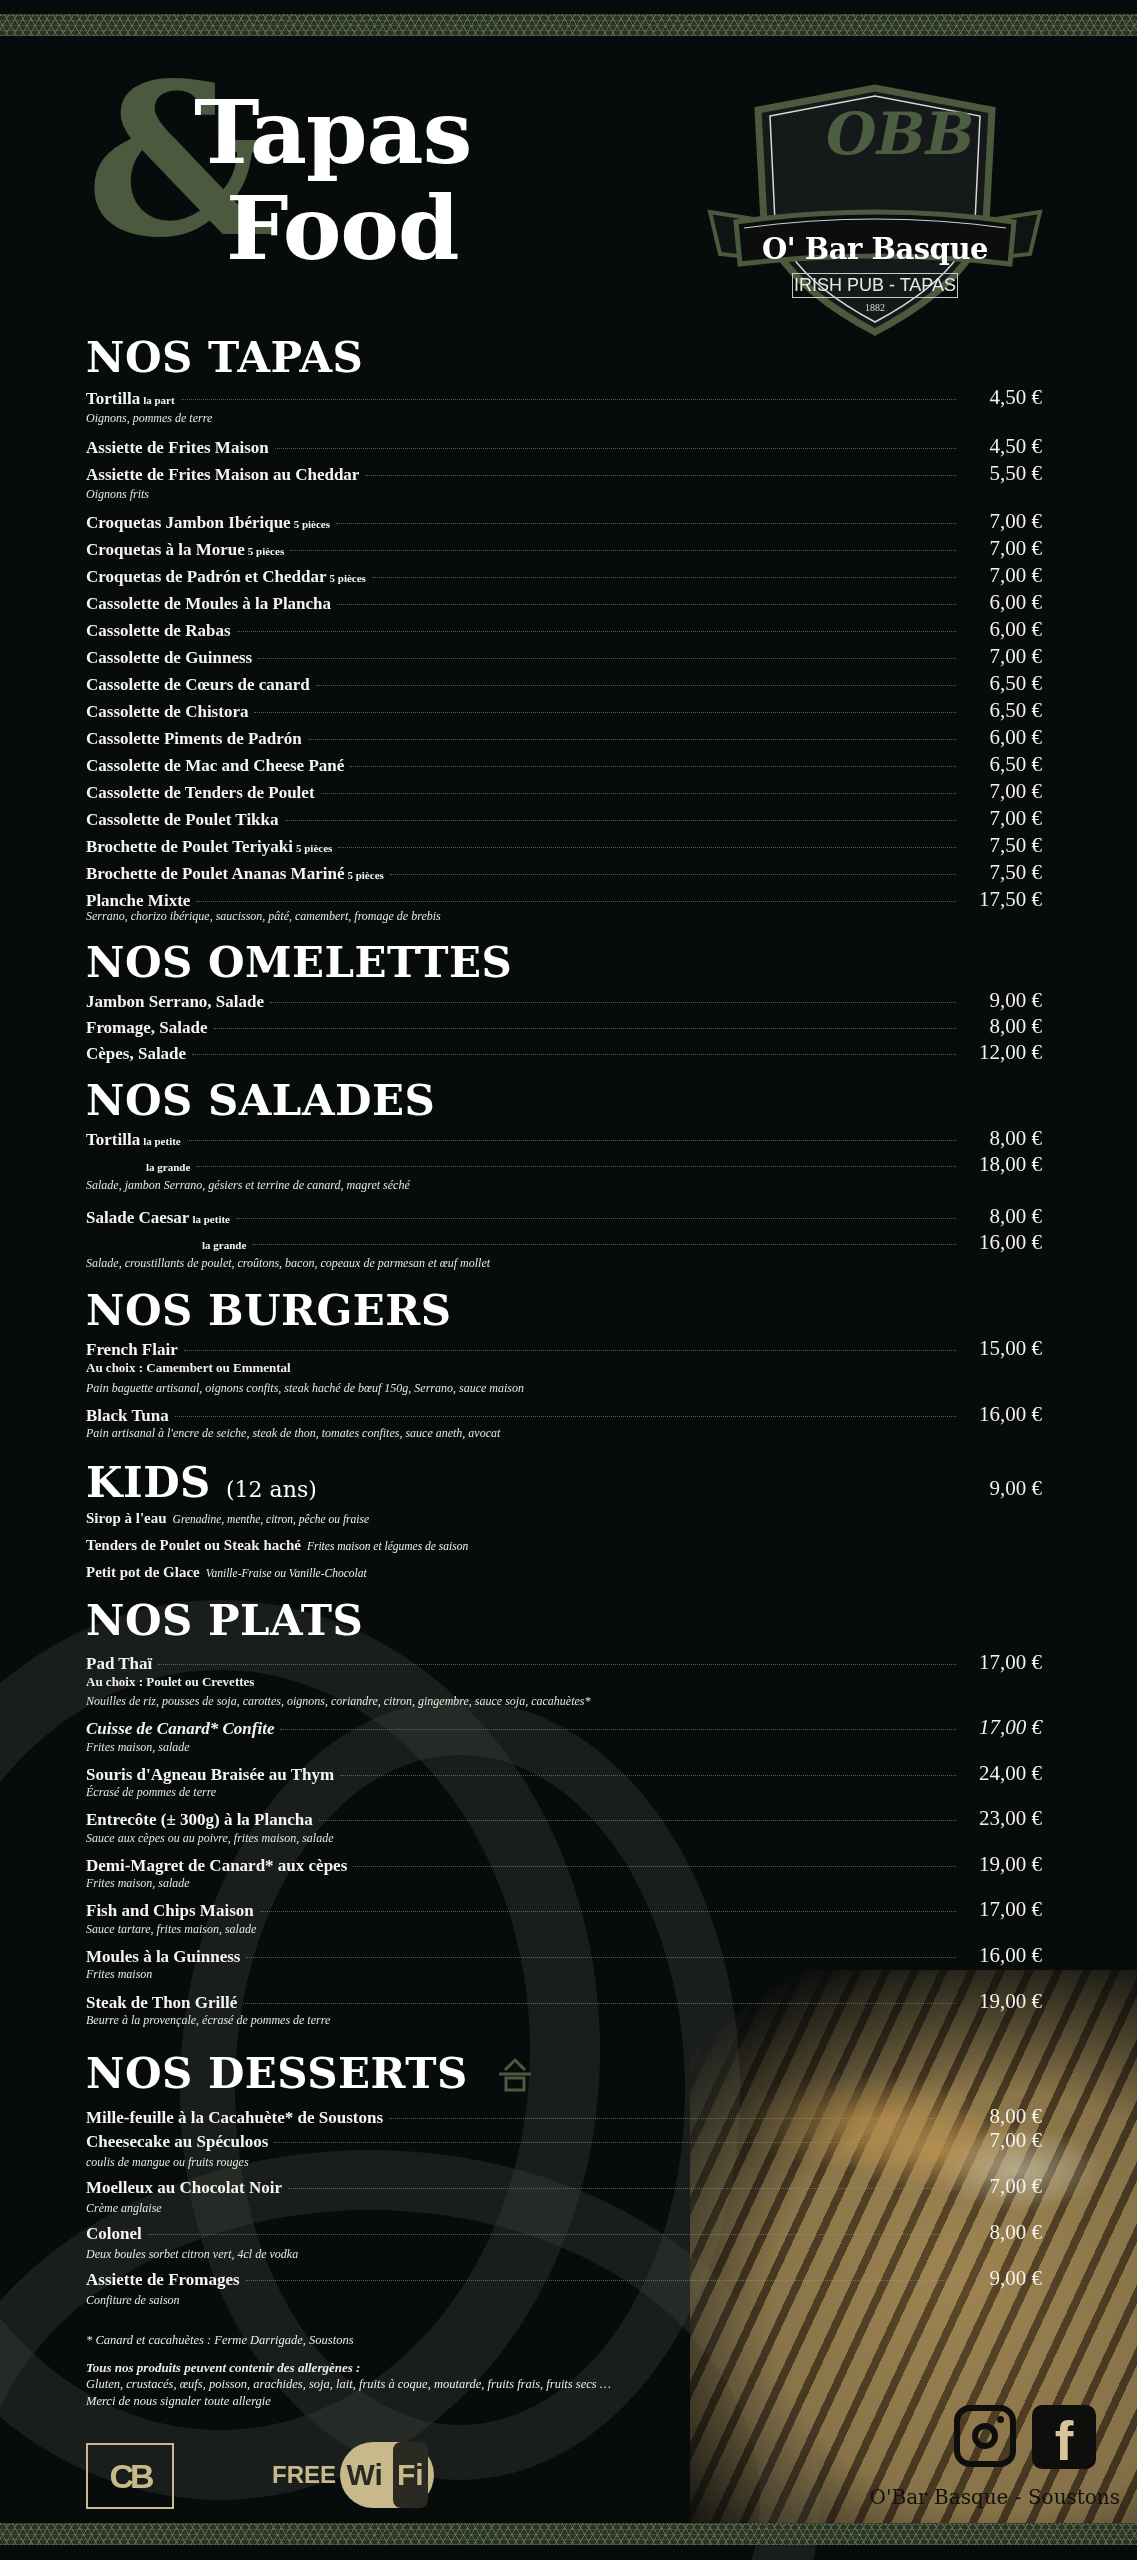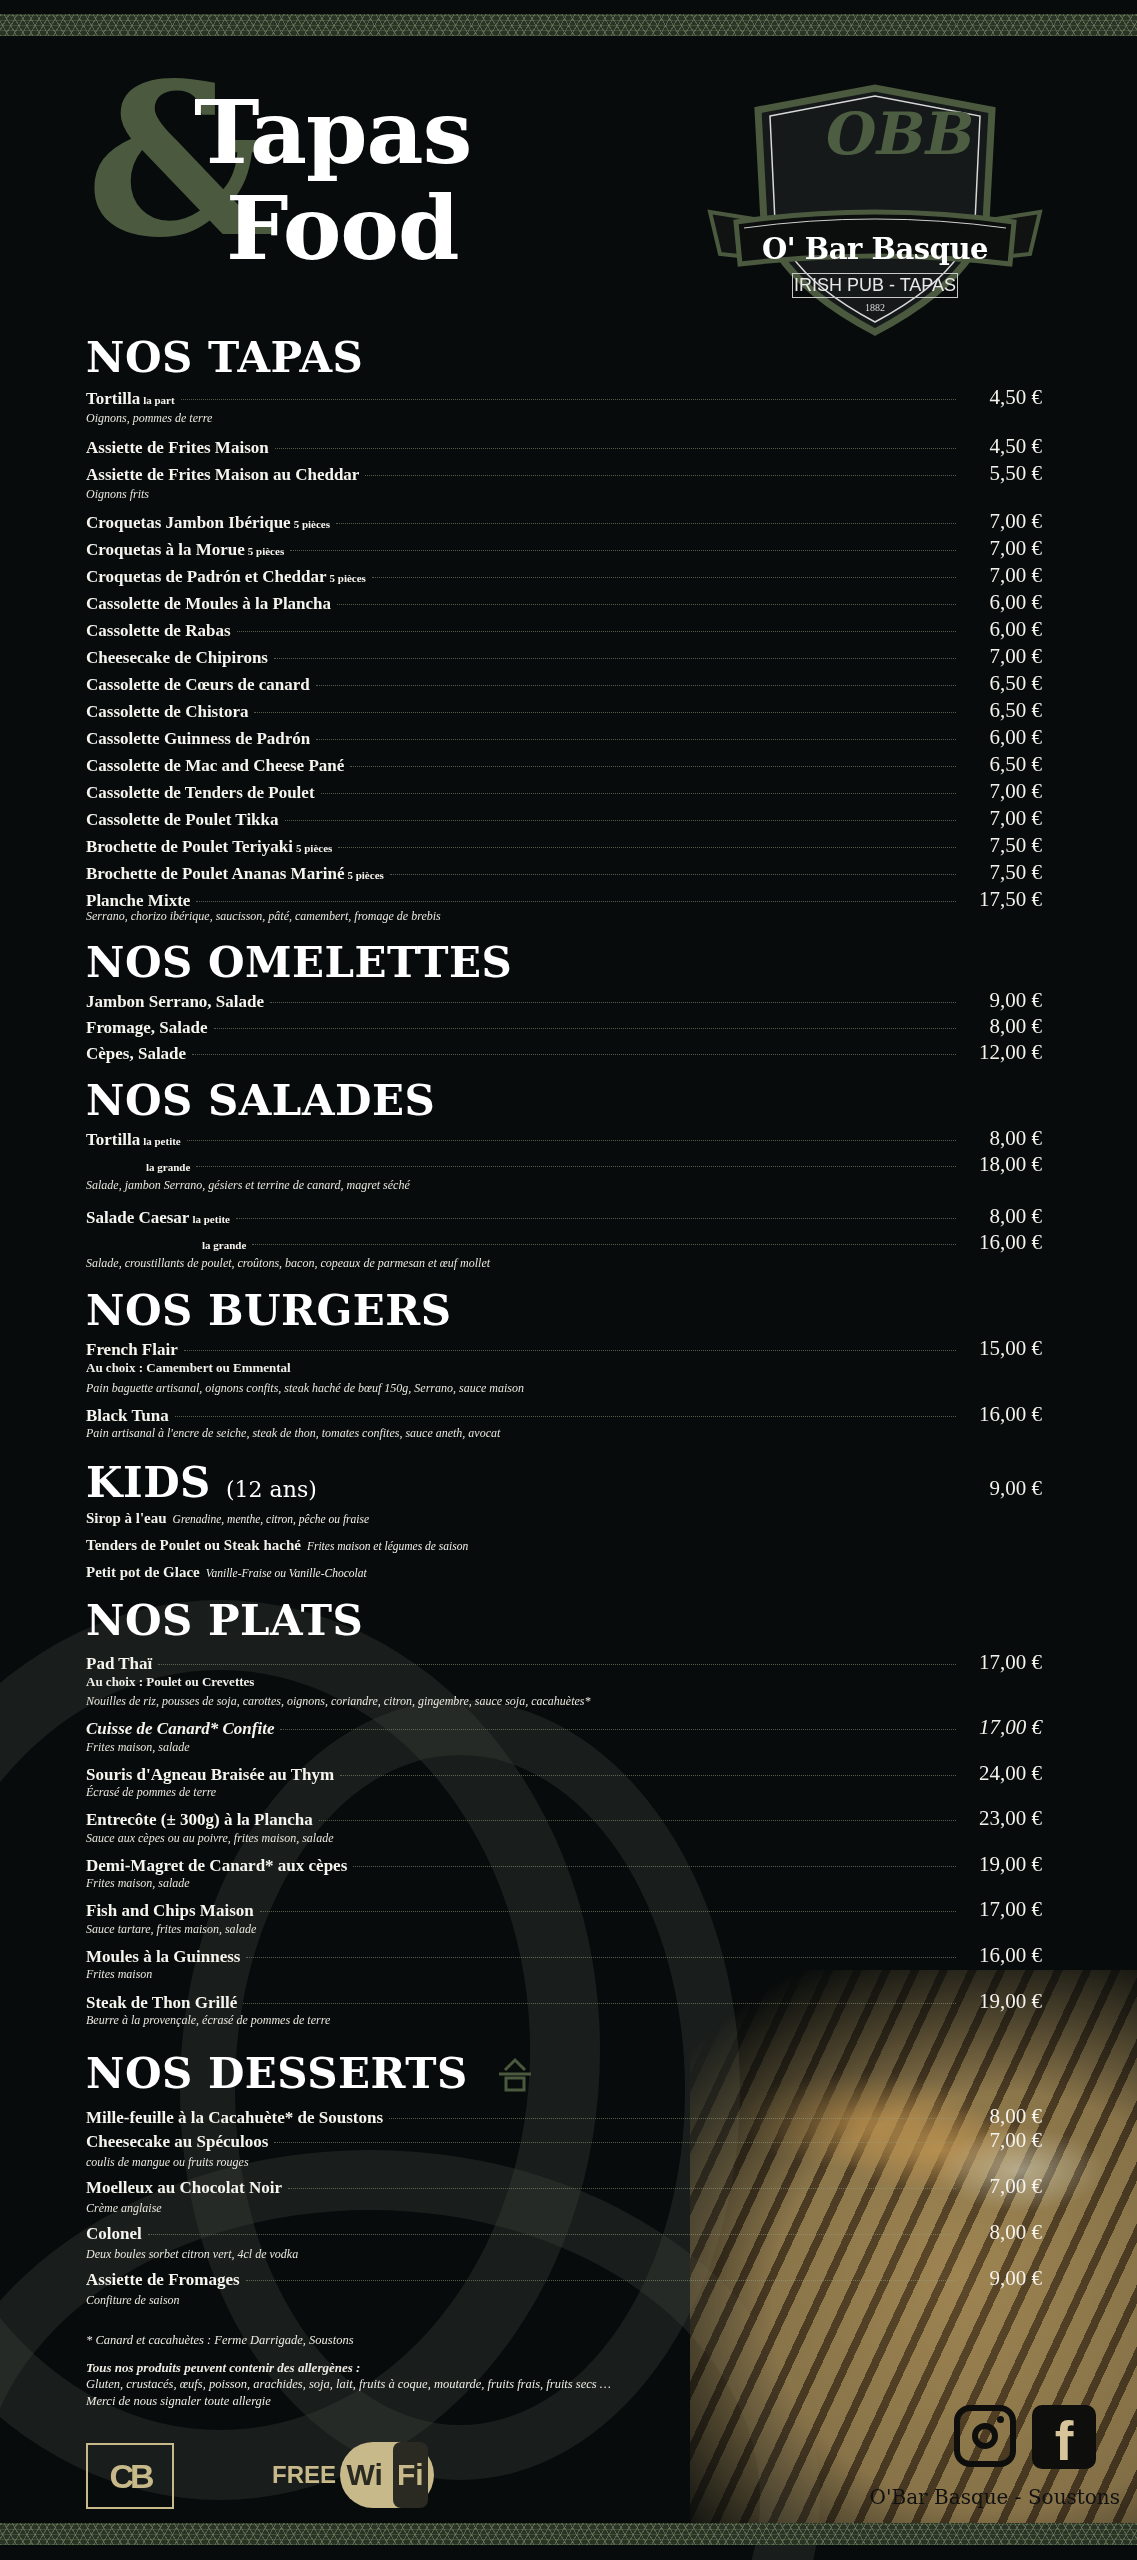--- a/index.html
+++ b/index.html
@@ -196,36 +196,36 @@
   <span class="name">Cassolette de Moules à la Plancha</span>
   <span class="leader"></span>
   <span class="price">6,00 €</span>
 </div>
 <div class="row" style="top:617px;">
   <span class="name">Cassolette de Rabas</span>
   <span class="leader"></span>
   <span class="price">6,00 €</span>
 </div>
 <div class="row" style="top:644px;">
-  <span class="name">Cheesecake de Chipirons</span>
+  <span class="name">Cassolette de Guinness</span>
   <span class="leader"></span>
   <span class="price">7,00 €</span>
 </div>
 <div class="row" style="top:671px;">
   <span class="name">Cassolette de Cœurs de canard</span>
   <span class="leader"></span>
   <span class="price">6,50 €</span>
 </div>
 <div class="row" style="top:698px;">
   <span class="name">Cassolette de Chistora</span>
   <span class="leader"></span>
   <span class="price">6,50 €</span>
 </div>
 <div class="row" style="top:725px;">
-  <span class="name">Cassolette Guinness de Padrón</span>
+  <span class="name">Cassolette Piments de Padrón</span>
   <span class="leader"></span>
   <span class="price">6,00 €</span>
 </div>
 <div class="row" style="top:752px;">
   <span class="name">Cassolette de Mac and Cheese Pané</span>
   <span class="leader"></span>
   <span class="price">6,50 €</span>
 </div>
 <div class="row" style="top:779px;">
   <span class="name">Cassolette de Tenders de Poulet</span>

